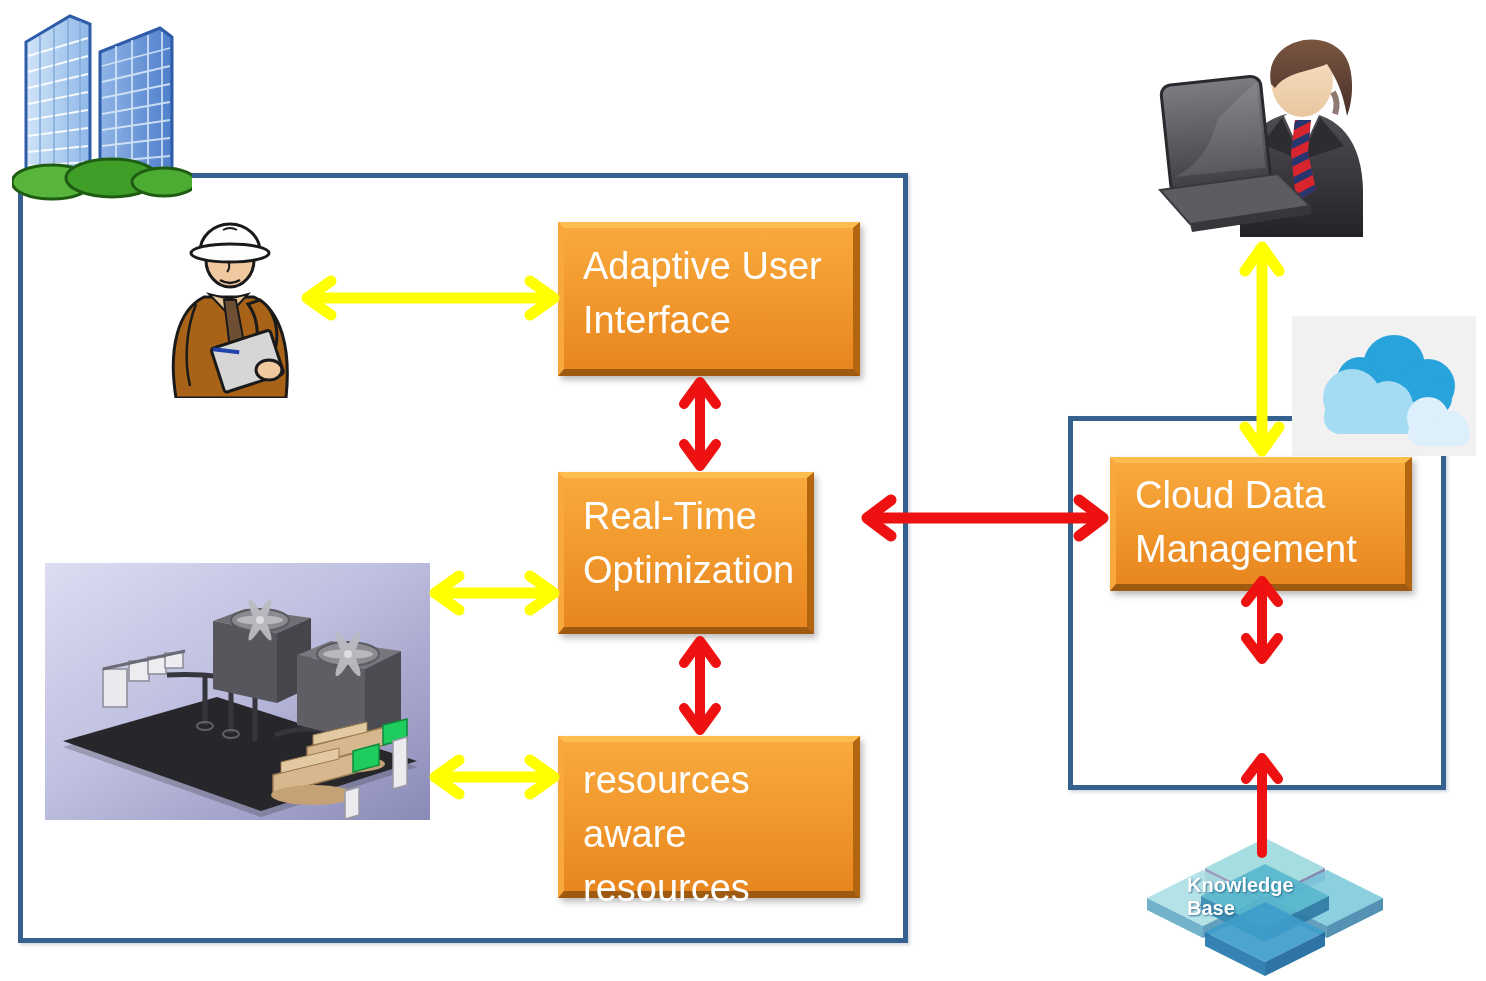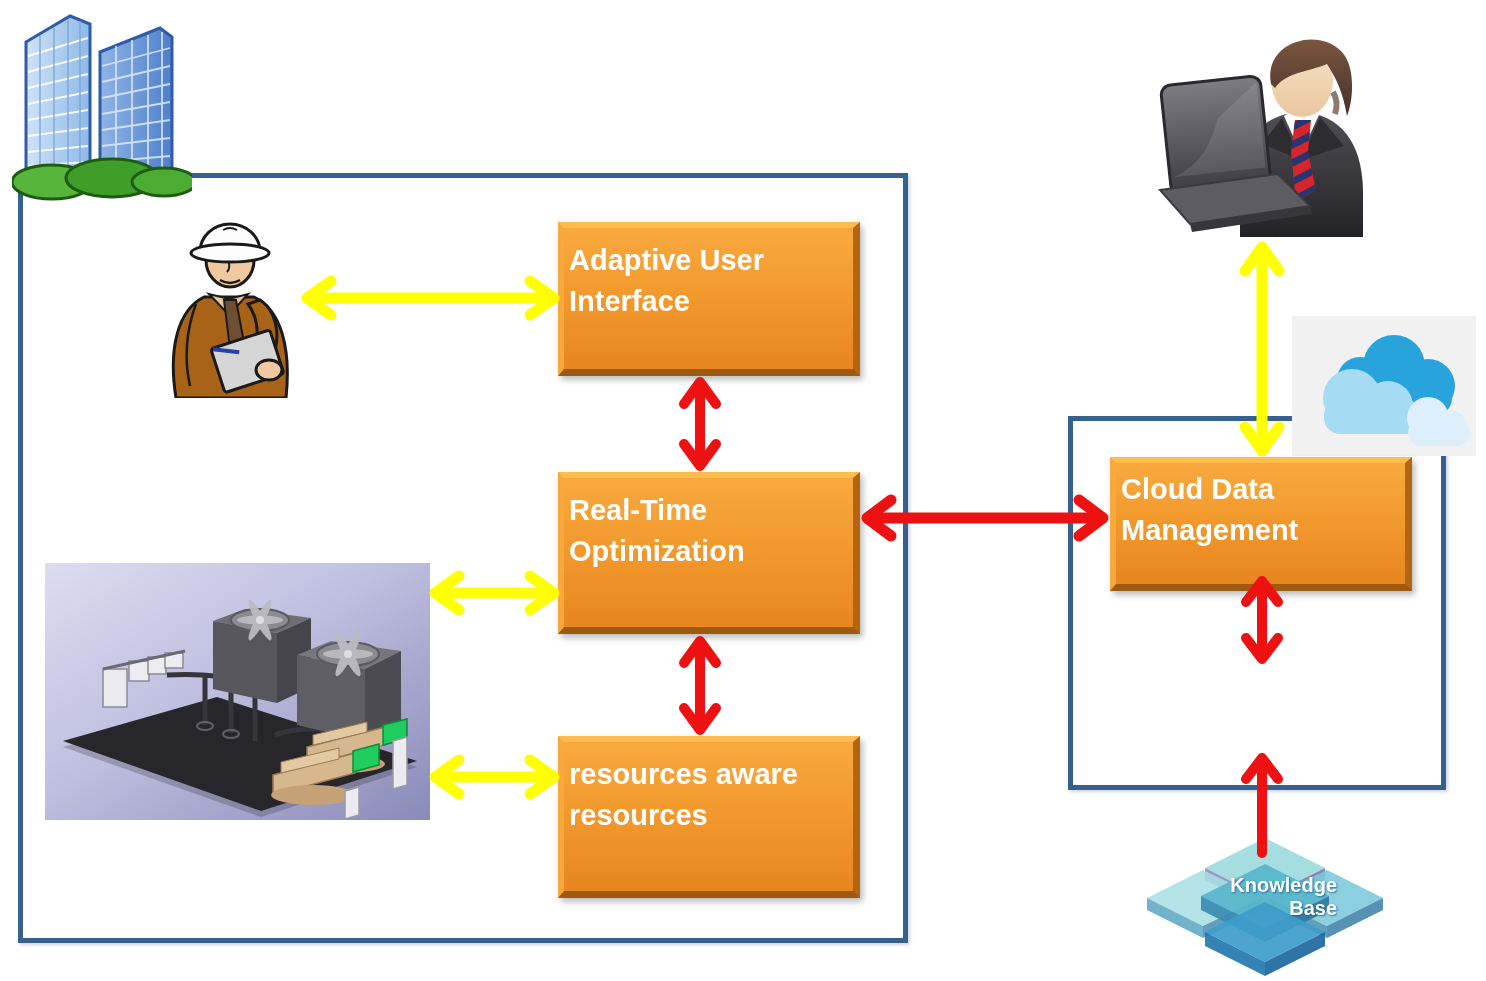--- a/index.html
+++ b/index.html
@@ -11,28 +11,27 @@
     position:absolute;border:5px solid #36618F;background:transparent;
     box-sizing:border-box;z-index:1;box-shadow:2px 2px 3px rgba(120,140,170,.35);
   }
   .obox{
     position:absolute;box-sizing:border-box;z-index:10;
     border-style:solid;border-width:6px 7px 7px 6px;
     border-top-color:#FDBD4E;border-left-color:#F9A93C;
     border-right-color:#B4650F;border-bottom-color:#9E5A10;
     background:linear-gradient(180deg,#F8A93E 0%,#F29A2E 45%,#E8861F 100%);
     box-shadow:3px 4px 6px rgba(110,110,110,.45);
-    color:#ffffff;font-size:29px;line-height:1.42;
-    padding:12px 26px 0 5px;
-    font-weight:bold;
+    color:#ffffff;font-size:38px;line-height:1.42;
+    padding:12px 26px 0 19px;
   }
   .obox.small{padding-top:6px;}
   .icon-abs{position:absolute;z-index:5;}
   .kb-label{
-    position:absolute;z-index:8;width:150px;text-align:right;
+    position:absolute;z-index:8;width:150px;text-align:left;
     color:#ffffff;font-weight:bold;font-size:20px;line-height:1.15;
     text-shadow:1px 1px 2px rgba(30,90,130,.8);
   }
   #arrow-layer{position:absolute;left:0;top:0;z-index:50;pointer-events:none;}
 </style>
 </head>
 <body>
 
 <div id="stage">
 
@@ -277,21 +276,21 @@
 
     <polygon points="120,66 180,96 120,126 60,96" fill="#3E9CCA" opacity="0.92"></polygon>
     <polygon points="60,96 120,126 120,140 60,110" fill="#2478AE" opacity="0.92"></polygon>
     <polygon points="180,96 120,126 120,140 180,110" fill="#1C689E" opacity="0.92"></polygon>
   </svg>
   <div class="kb-label" style="left:1187px;top:874px;width:150px;">Knowledge Base</div>
 
   <div class="obox" style="left:558px;top:222px;width:302px;height:154px;">
     <span>Adaptive User Interface</span>
   </div>
-  <div class="obox" style="left:558px;top:472px;width:302px;height:162px;">
+  <div class="obox" style="left:558px;top:472px;width:256px;height:162px;">
     <span>Real-Time Optimization</span>
   </div>
   <div class="obox" style="left:558px;top:736px;width:302px;height:162px;">
     <span>resources aware resources</span>
   </div>
   <div class="obox small" style="left:1110px;top:457px;width:302px;height:134px;">
     <span>Cloud Data Management</span>
   </div>
 
   <svg id="arrow-layer" width="1486" height="981" viewBox="0 0 1486 981">

